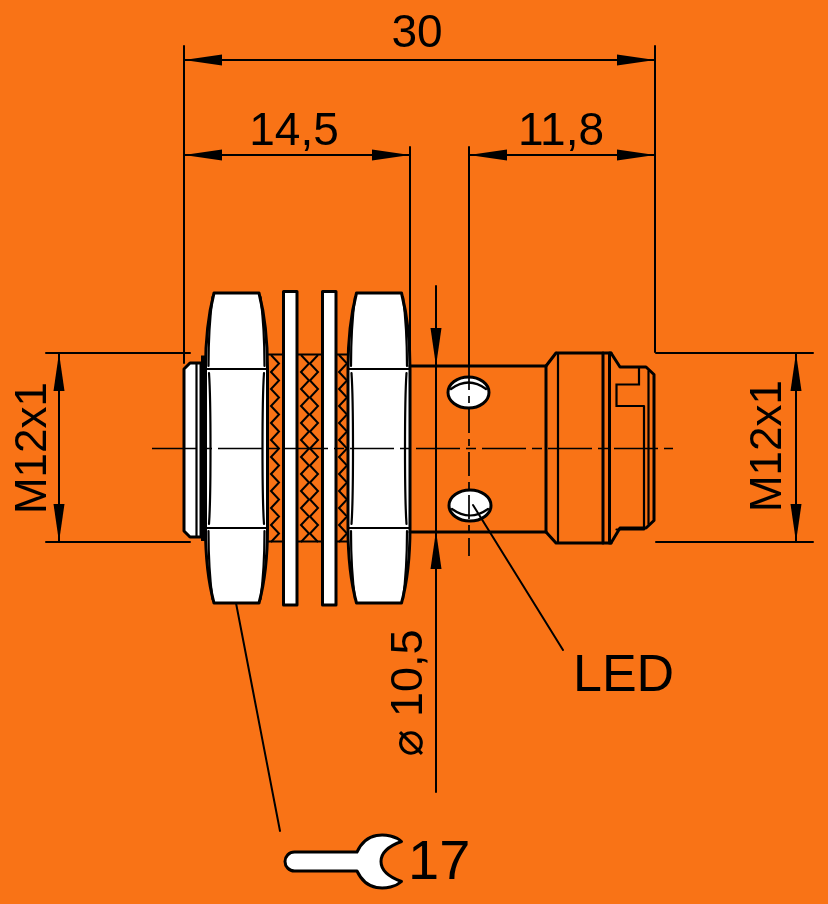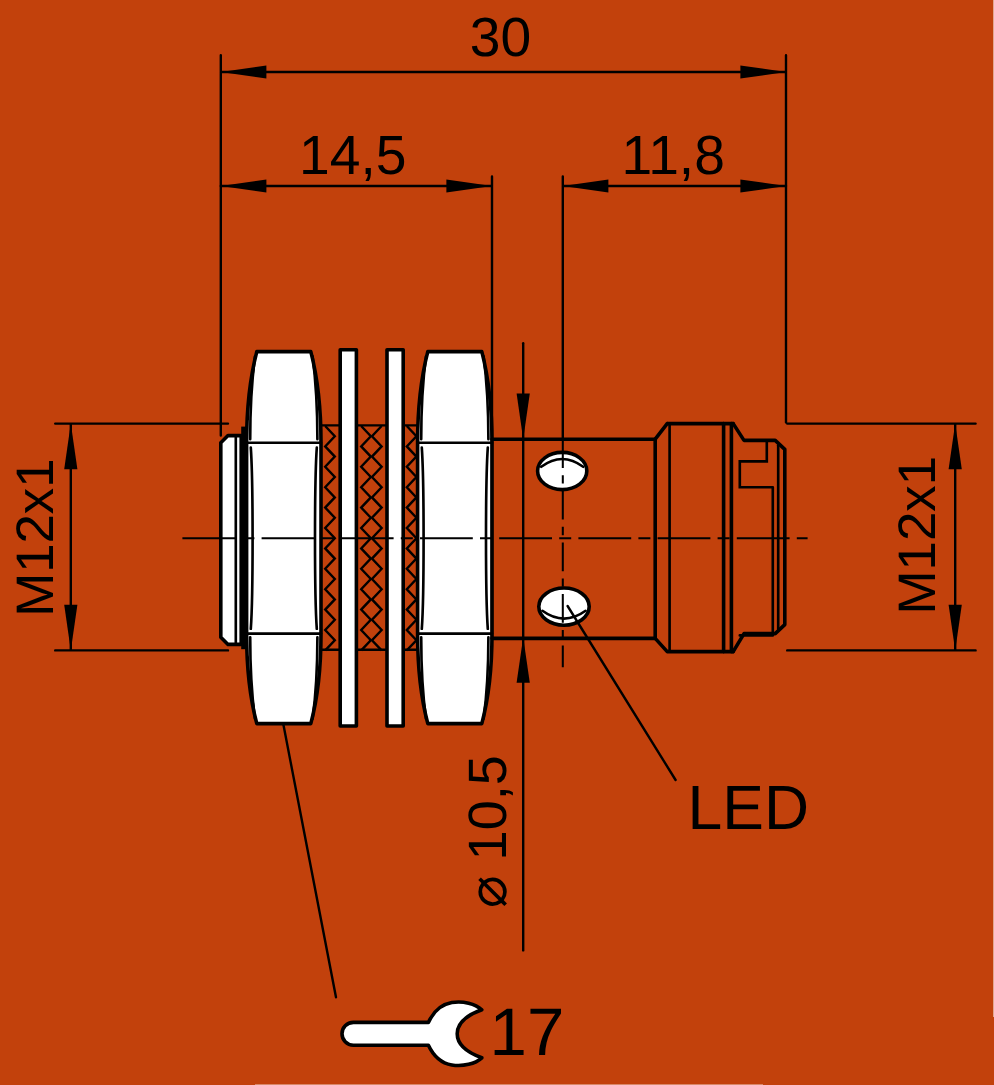--- a/index.html
+++ b/index.html
@@ -1,16 +1,16 @@
 <!DOCTYPE html>
 <html><head>
 <meta charset="utf-8">
 <style>
   html,body{margin:0;padding:0;background:#ffffff;}
-  .stage{position:relative;width:828px;height:904px;background:#c2410c;overflow:hidden;}
+  .stage{position:relative;width:828px;height:904px;background:#f97316;overflow:hidden;}
   svg{display:block;}
   svg text{font-family:"Liberation Sans","DejaVu Sans",sans-serif;fill:#000000;}
   .outline{fill:#ffffff;stroke:#000000;stroke-width:3;stroke-linejoin:round;}
   .edge{fill:none;stroke:#000000;stroke-width:3;stroke-linejoin:round;stroke-linecap:round;}
   .detail{fill:none;stroke:#000000;stroke-width:2.2;stroke-linecap:round;}
   .thread{fill:none;stroke:#000000;stroke-width:2;stroke-linejoin:miter;}
   .dim{fill:none;stroke:#000000;stroke-width:2;stroke-linecap:round;}
   .cl{fill:none;stroke:#000000;stroke-width:1.7;}
   .arrow{fill:#000000;stroke:none;}
   .dimtext{font-size:46px;}

